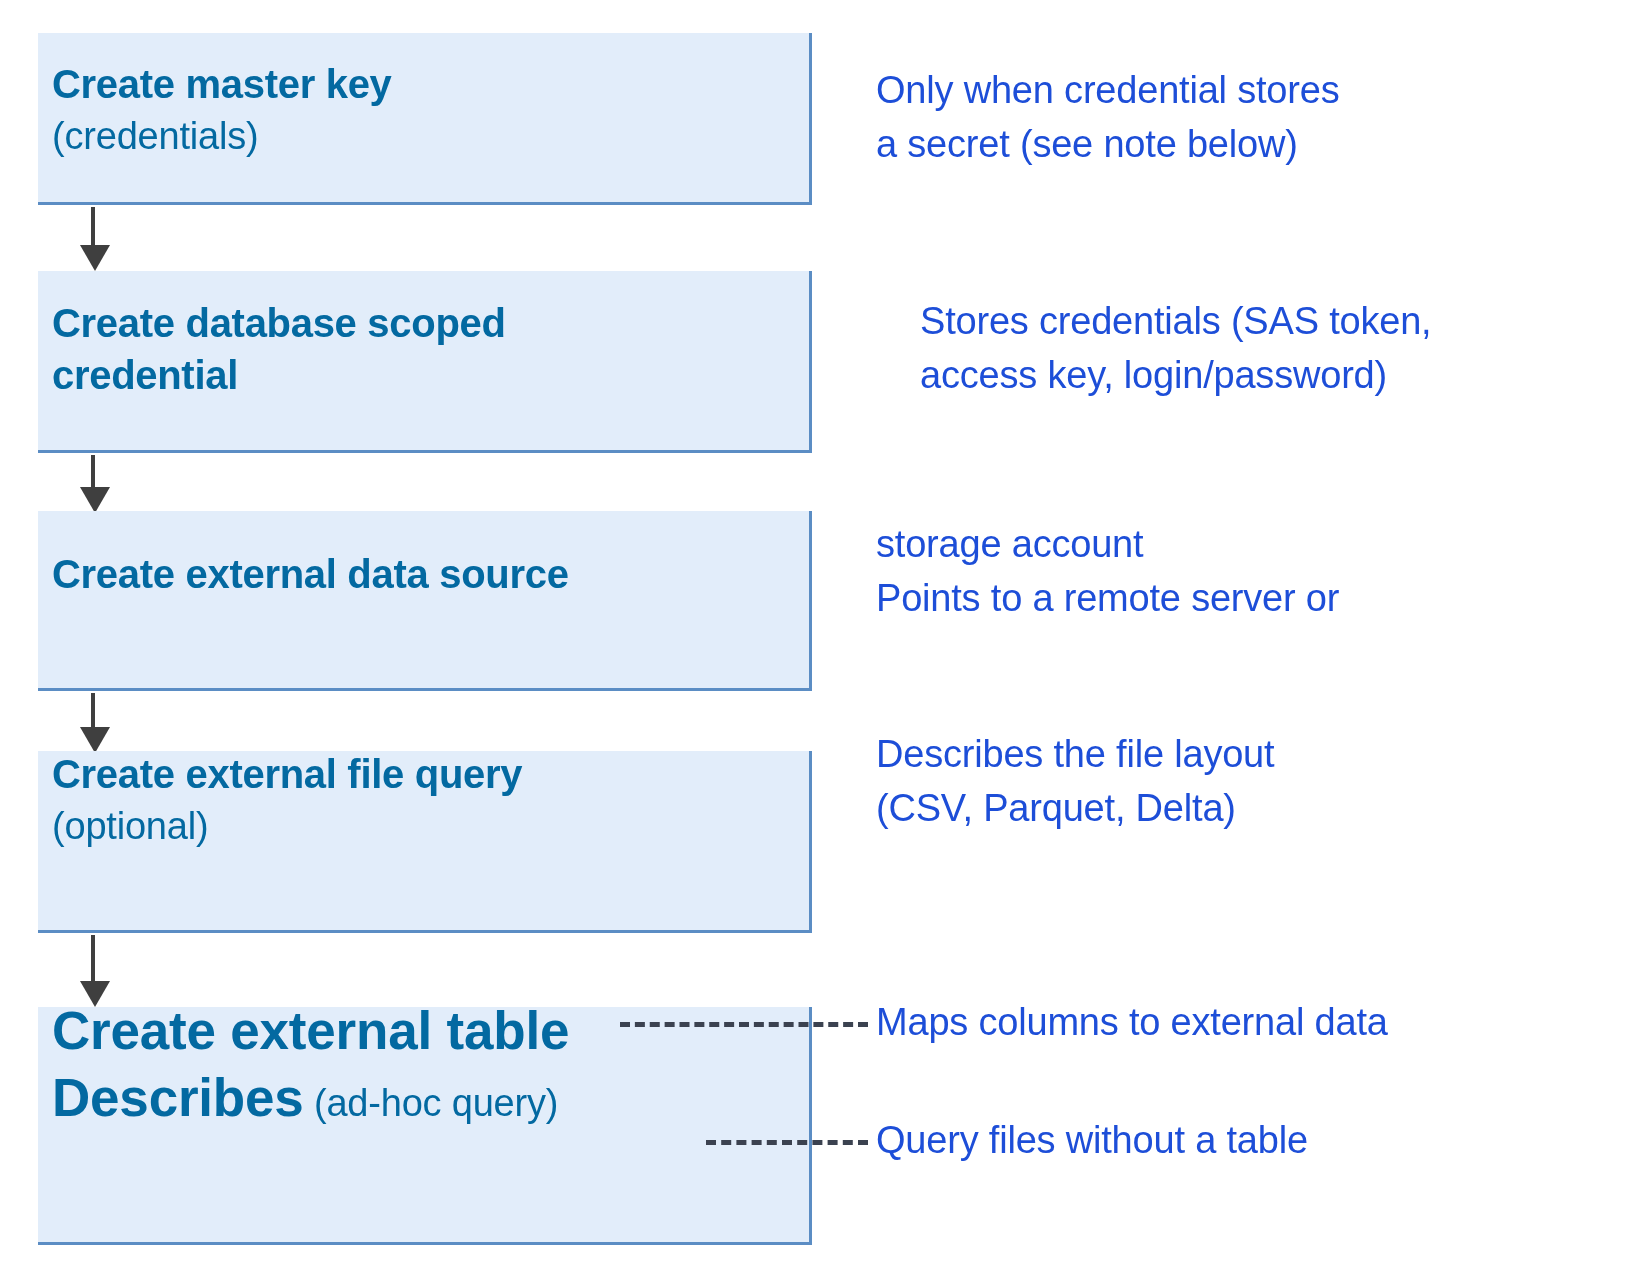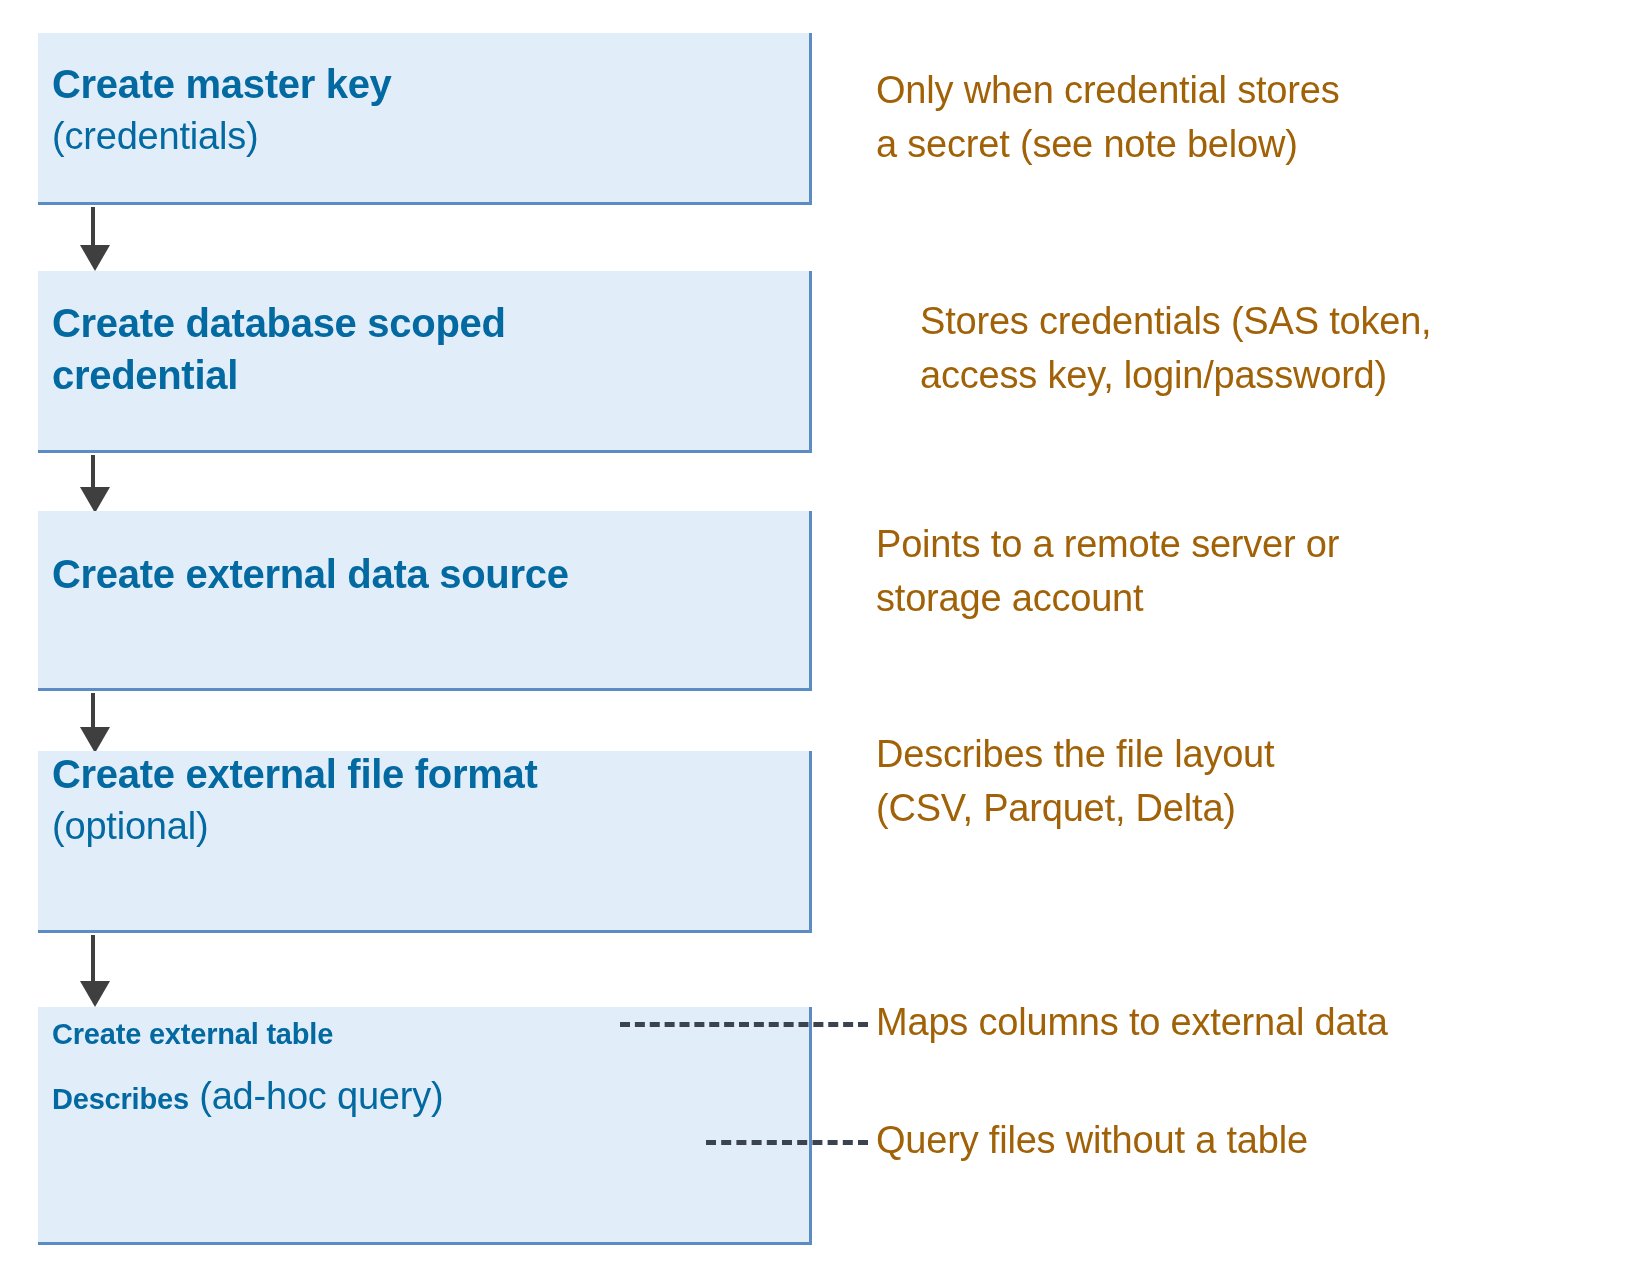--- a/index.html
+++ b/index.html
@@ -53,21 +53,21 @@
     letter-spacing: -0.2px;
     white-space: nowrap;
   }
 
   
   .note {
     position: absolute;
     left: 876px;
     font-size: 38px;
     line-height: 54px;
-    color: #a16207;
+    color: #1d4ed8;
     white-space: nowrap;
     letter-spacing: -0.2px;
   }
 
   
   .arrow {
     position: absolute;
     left: 80px;
     width: 30px;
   }
@@ -95,21 +95,21 @@
     border-top: 5px dashed #3b4250;
   }
 
   
   .mixed {
     font-size: 38px;
     line-height: 62px;
     white-space: nowrap;
     letter-spacing: -0.2px;
   }
-  .mixed b { font-weight: bold; font-size: 29px; }
+  .mixed b { font-weight: bold; font-size: 53px; }
 </style>
 </head>
 <body>
 
 <div id="diagram">
 
   <div class="step-box" style="top:33px; height:172px; width:774px;">
   </div>
   <div class="box-text" style="top:58px;">
     <div class="box-title">Create master key</div>
@@ -140,33 +140,33 @@
     <div class="shaft" style="height:34px;"></div>
     <div class="head" style="top:32px;"></div>
   </div>
 
   <div class="step-box" style="top:511px; height:180px; width:774px;">
   </div>
   <div class="box-text" style="top:548px;">
     <div class="box-title">Create external data source</div>
   </div>
   <div class="note" style="top:517px;">
+    <div>storage account</div>
     <div>Points to a remote server or</div>
-    <div>storage account</div>
   </div>
 
   <div class="arrow" style="top:693px; height:60px;">
     <div class="shaft" style="height:36px;"></div>
     <div class="head" style="top:34px;"></div>
   </div>
 
   <div class="step-box" style="top:751px; height:182px; width:774px;">
   </div>
   <div class="box-text" style="top:748px;">
-    <div class="box-title">Create external file format</div>
+    <div class="box-title">Create external file query</div>
     <div class="box-sub">(optional)</div>
   </div>
   <div class="note" style="top:727px;">
     <div>Describes the file layout</div>
     <div>(CSV, Parquet, Delta)</div>
   </div>
 
   <div class="arrow" style="top:935px; height:72px;">
     <div class="shaft" style="height:48px;"></div>
     <div class="head" style="top:46px;"></div>

